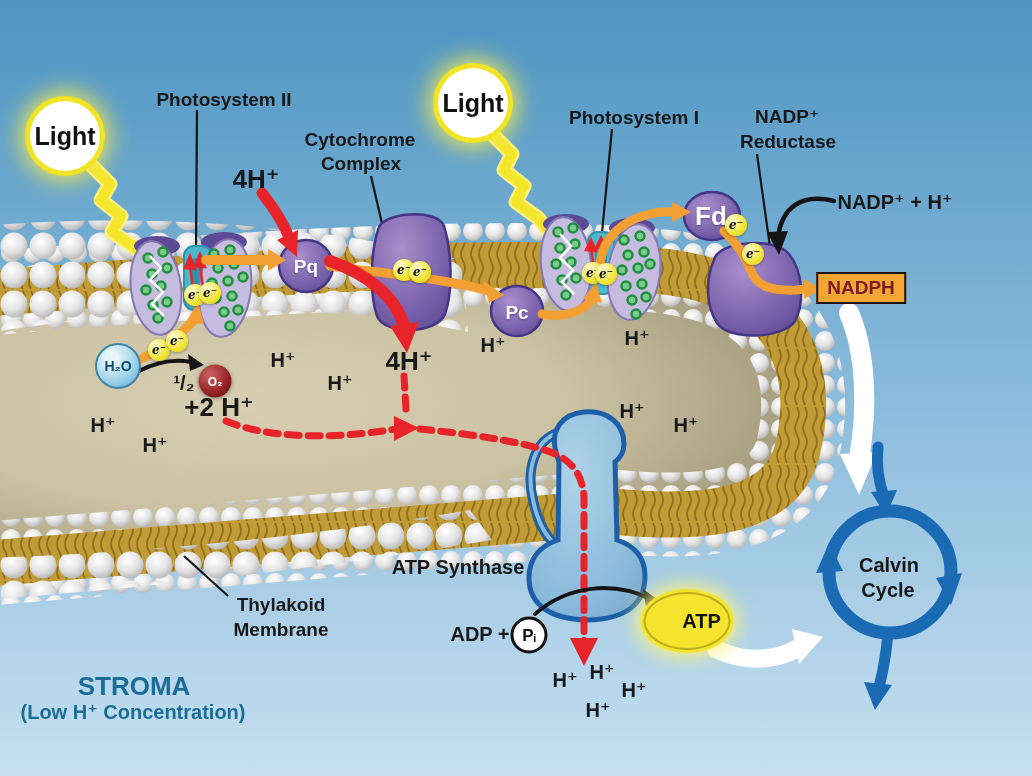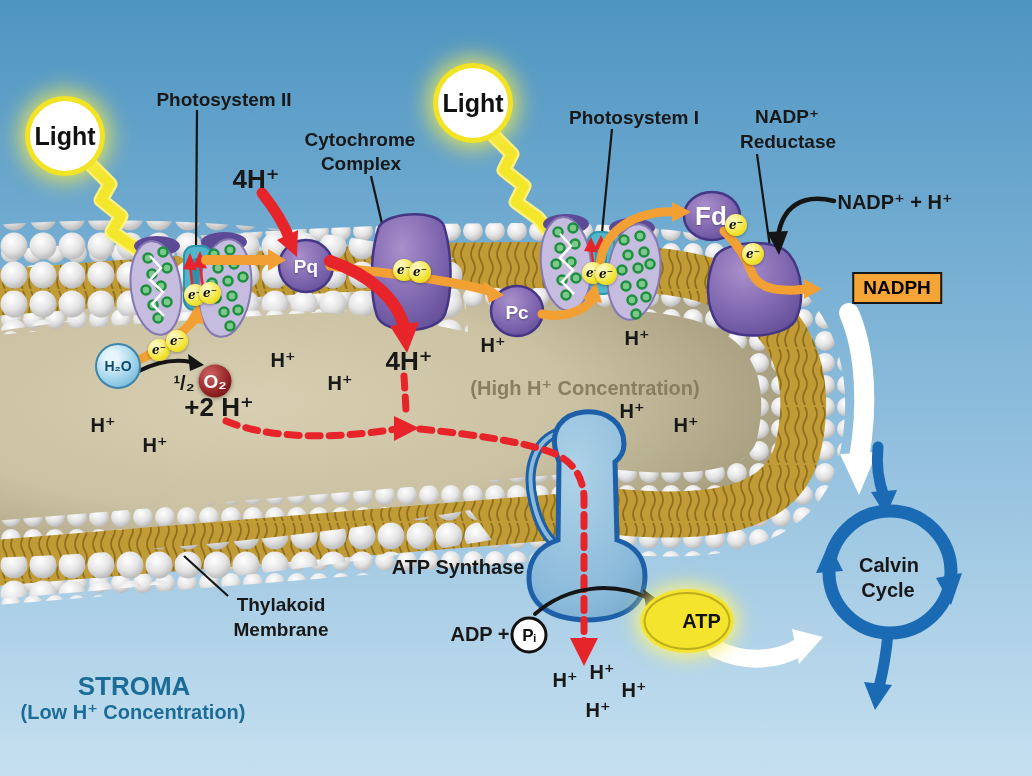--- a/index.html
+++ b/index.html
@@ -16,28 +16,28 @@
          align-items:center;justify-content:center;border-radius:50%;font-weight:700;}
   .light{width:70px;height:70px;background:#ffffff;color:#111;font-size:25px;
          box-shadow:0 0 0 5px #F2E324, 0 0 22px 10px rgba(246,235,80,.85);}
   .electron{width:22px;height:22px;
          background:radial-gradient(circle at 35% 30%,#FBF7B8 12%,#F2E431 62%,#D9C51C 100%);
          font:italic 700 12px "DejaVu Serif",serif;color:#101010;
          box-shadow:0 1px 3px rgba(0,0,0,.35);}
   .h2o{width:42px;height:42px;color:#0E4A6E;font-size:14px;
        background:radial-gradient(circle at 35% 30%,#E6F5FC 15%,#9AD0E8 60%,#5FA8C9 100%);
        border:2px solid #3D85AD;}
-  .o2{width:33px;height:33px;color:#fff;font-size:19px;
+  .o2{width:33px;height:33px;color:#fff;font-size:12px;
       background:radial-gradient(circle at 35% 30%,#C75B5B 8%,#8E1F22 62%,#5F0E0E 100%);
       box-shadow:0 1px 4px rgba(0,0,0,.4);}
   .pic{width:31px;height:31px;background:#fff;border:3px solid #111;font-size:17px;color:#111;}
   .atpc{width:54px;height:54px;background:#F4E42D;border:2px solid #BCAD1C;color:#111;font-size:20px;
         box-shadow:0 0 0 3px #F4E42D, 0 0 18px 8px rgba(249,241,130,.95);padding-left:29px;}
   .nadph{position:absolute;transform:translate(-50%,-50%);background:#F5A536;
-         border:2px solid #151515;padding:3px 9px;font-weight:700;font-size:19px;color:#000000;margin-left:36px;}
+         border:2px solid #151515;padding:3px 9px;font-weight:700;font-size:19px;color:#7f1d1d;}
   .hp{font-size:20px}
 </style>
 </head>
 <body>
 
 <div class="stage">
 
 <svg width="1032" height="776" viewBox="0 0 1032 776">
   <defs>
     <linearGradient id="sky" x1="0" y1="0" x2="0" y2="1">
@@ -278,21 +278,20 @@
 <div class="lbl s19" style="left:361px;top:163px">Complex</div>
 <div class="lbl s19" style="left:634px;top:117px">Photosystem I</div>
 <div class="lbl s19" style="left:787px;top:116px">NADP⁺</div>
 <div class="lbl s19" style="left:788px;top:141px">Reductase</div>
 <div class="lbl s20" style="left:895px;top:202px">NADP⁺ + H⁺</div>
 <div class="nadph" style="left:861px;top:288px">NADPH</div>
 
 <div class="lbl s21" style="left:256px;top:179px">4H⁺</div>
 <div class="lbl s21" style="left:409px;top:361px">4H⁺</div>
 
-<div class="lbl s20 olive" style="left:585px;top:388px">(High H⁺ Concentration)</div>
 
 <div class="lbl s21 teal" style="left:134px;top:686px">STROMA</div>
 <div class="lbl s20 teal" style="left:133px;top:712px">(Low H⁺ Concentration)</div>
 
 <div class="lbl s19" style="left:281px;top:604px">Thylakoid</div>
 <div class="lbl s19" style="left:281px;top:629px">Membrane</div>
 
 <div class="lbl s20" style="left:458px;top:567px">ATP Synthase</div>
 <div class="lbl s20" style="left:480px;top:634px">ADP +</div>
 <div class="badge pic" style="left:529px;top:635px">

